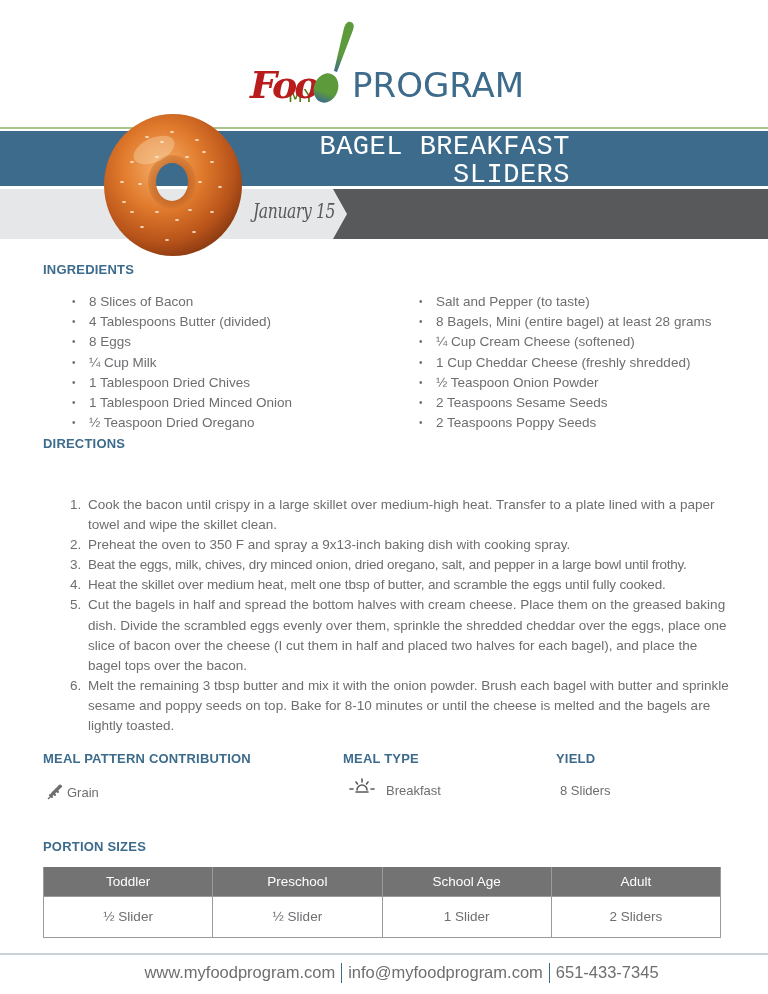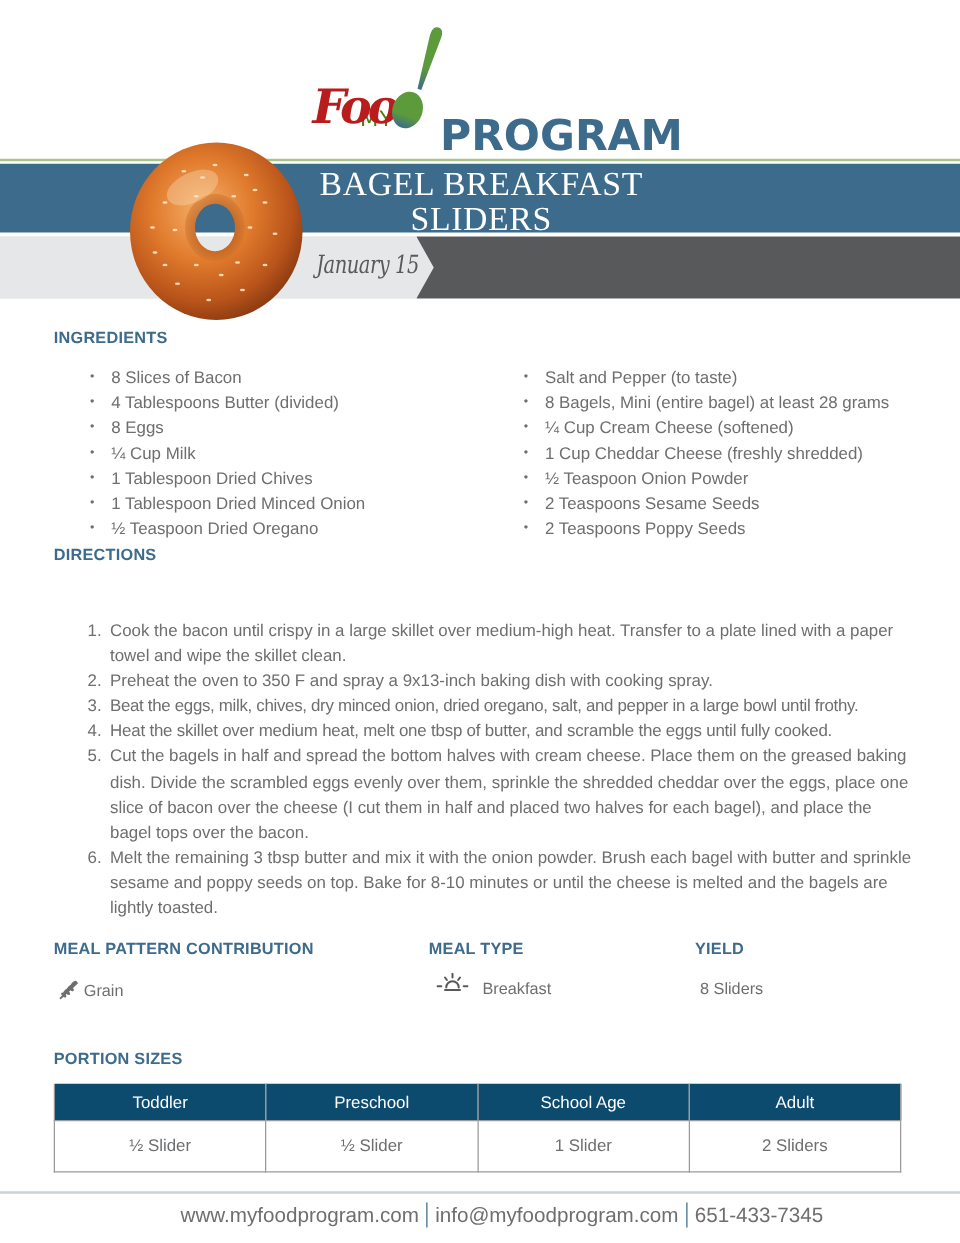--- a/index.html
+++ b/index.html
@@ -4,26 +4,26 @@
   <style>
     * { box-sizing: border-box; margin: 0; padding: 0; }
     html, body { width: 768px; height: 994px; background: #ffffff; overflow: hidden; }
     body { position: relative; font-family: "Liberation Sans", "DejaVu Sans", sans-serif; color: #6d6e70; }
 
     
     .logo { position: absolute; left: 248px; top: 20px; width: 280px; height: 88px; }
     .logo .my { position: absolute; left: 40px; top: 26px; font-size: 17px; color: #4d7c0f; letter-spacing: 1px; font-family: "DejaVu Sans", sans-serif; margin-top: 40px; }
     .logo .foo { position: absolute; left: 2px; top: 46px; font-size: 38px; font-style: italic; font-weight: bold; color: #b91c1c; font-family: "DejaVu Serif", serif; letter-spacing: -3px; line-height: 1; }
     .logo .spoon { position: absolute; left: 56px; top: 0; width: 52px; height: 86px; }
-    .logo .program { position: absolute; left: 104px; top: 48px; font-size: 34px; color: #3d6b8c; font-family: "DejaVu Sans", sans-serif; letter-spacing: 0px; line-height: 1; font-weight: bold; margin-top: 24px; }
+    .logo .program { position: absolute; left: 104px; top: 48px; font-size: 34px; color: #3d6b8c; font-family: "DejaVu Sans", sans-serif; letter-spacing: 0px; line-height: 1; font-weight: normal; }
 
     
     .green-line { position: absolute; left: 0; top: 127px; width: 768px; height: 2px; background: #a9c48a; }
     .blue-bar { position: absolute; left: 0; top: 131px; width: 768px; height: 55px; background: #3d6b8c; }
-    .title { position: absolute; left: 200px; top: 131px; width: 370px; text-align: center; color: #ffffff; font-size: 27px; line-height: 28px; letter-spacing: 0.5px; font-family: Liberation Serif, serif; font-weight: normal; padding-top: 2px; }
+    .title { position: absolute; left: 200px; top: 131px; width: 370px; text-align: right; color: #ffffff; font-size: 27px; line-height: 28px; letter-spacing: 0.5px; font-family: Liberation Mono, monospace; font-weight: normal; padding-top: 2px; }
     .light-bar { position: absolute; left: 0; top: 189px; width: 768px; height: 50px; background: #e6e7e8; }
     .dark-bar { position: absolute; left: 333px; top: 189px; width: 435px; height: 50px; background: #58595b; clip-path: polygon(0 0, 100% 0, 100% 100%, 0 100%, 14px 50%); }
     .date { position: absolute; left: 253px; top: 199px; font-size: 20px; color: #58595b; font-family: "DejaVu Serif", serif; font-style: italic; transform: scaleX(0.78); transform-origin: left center; letter-spacing: -0.5px; }
     .holiday { position: absolute; left: 357px; top: 203px; font-size: 17px; color: #ffffff; font-family: "Liberation Sans", sans-serif; margin-top: 48px; }
 
     .bagel { position: absolute; left: 102px; top: 112px; width: 143px; height: 146px; }
 
     
     .section-head { position: absolute; left: 43px; font-size: 13px; font-weight: bold; color: #3d6b8c; letter-spacing: 0.2px; font-family: "Liberation Sans", sans-serif; }
 
@@ -34,21 +34,21 @@
     .ing-right { left: 419px; top: 292px; }
 
     .dir-list { position: absolute; left: 70px; top: 495px; width: 660px; list-style: none; font-size: 13.5px; color: #6d6e70; }
     .dir-list li { position: relative; padding-left: 18px; line-height: 20.1px; }
     .dir-list li .num { position: absolute; left: 0; top: 0; }
 
     .info-label { font-size: 13px; color: #6d6e70; position: absolute; }
 
     
     .portion-table { position: absolute; left: 43px; top: 867px; width: 678px; border-collapse: collapse; font-size: 13.5px; }
-    .portion-table th { background: #0c4a6e; color: #ffffff; font-weight: normal; height: 29px; border: 1px solid #9a9a9a; border-top: none; text-align: center; width: 25%; }
+    .portion-table th { background: #737373; color: #ffffff; font-weight: normal; height: 29px; border: 1px solid #9a9a9a; border-top: none; text-align: center; width: 25%; }
     .portion-table td { height: 41px; text-align: center; color: #6d6e70; border: 1px solid #9a9a9a; }
 
     .footer-line { position: absolute; left: 0; top: 953px; width: 768px; height: 2px; background: #c8d3dc; }
     .footer { position: absolute; left: 0; top: 963px; width: 768px; text-align: center; font-size: 16.5px; color: #6d6e70; padding-left: 35px; }
     .footer .sep { display: inline-block; width: 1px; height: 20px; background: #3d6b8c; vertical-align: middle; margin: 0 6px; position: relative; top: -1px; }
   </style>
 </head>
 <body>
 
 <div class="logo">

